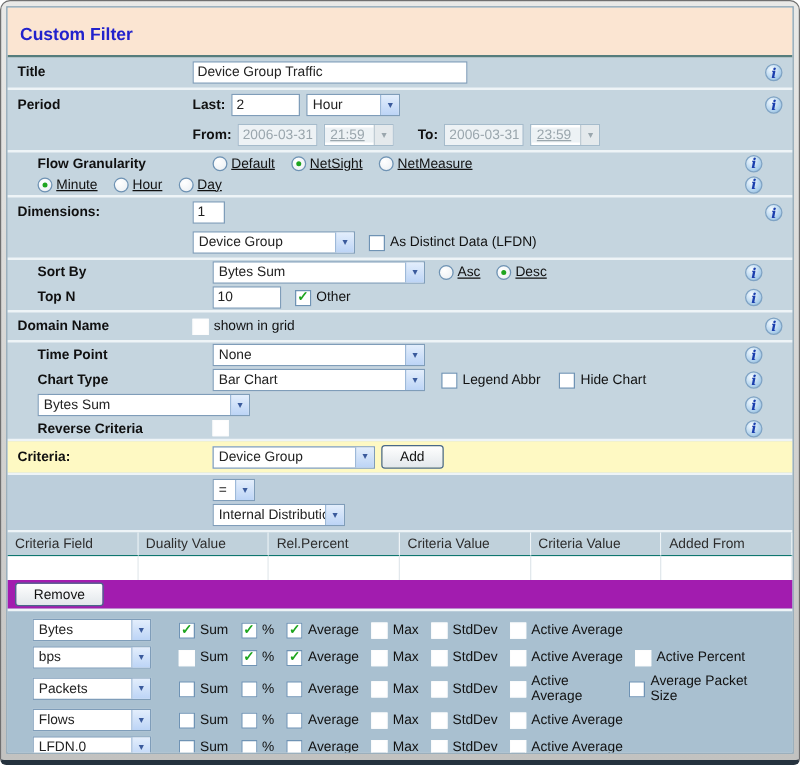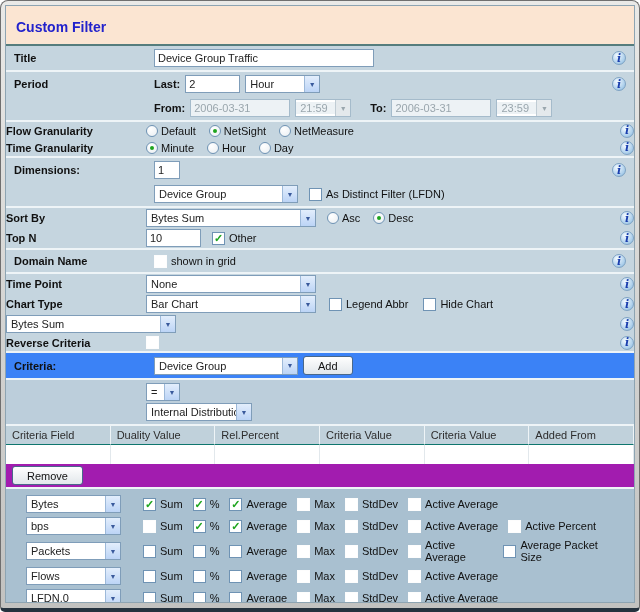--- a/index.html
+++ b/index.html
@@ -10,58 +10,58 @@
     background:linear-gradient(#e9e9e7,#c2c2c0);
     padding:4px 4px 5px 4px;
     border-bottom:4px solid #25323e;
   }
   .inner{width:100%;height:100%;background:#c5d5df;border:1px solid #8da4b2;overflow:hidden;}
   .hdr{background:#fbe5d2;padding:13px 10px 9px 10px;border-bottom:2px solid #557d7d;}
   .hdr-title{color:#2222cc;font-weight:bold;font-size:14px;}
   .form{background:#c5d5df;}
   .sep{height:2px;background:#eef4f7;}
   .row{display:flex;align-items:center;padding:3px 8px;position:relative;min-height:22px;}
-  .row.tight{min-height:17px;padding:1px 0;}
+  .row.tight{min-height:17px;padding:1px 24px;}
   .lbl{width:140px;flex-shrink:0;font-weight:bold;color:#101010;}
   .ctrl{display:flex;align-items:center;gap:5px;flex:1;}
   .info{margin-left:auto;width:14px;height:14px;border-radius:50%;flex-shrink:0;
     background:radial-gradient(circle at 35% 30%,#f2f9ff,#a9cdea 70%,#6fa3cc);
     border:1px solid #7fa3c4;display:flex;align-items:center;justify-content:center;
     font-family:"DejaVu Serif",serif;font-style:italic;font-weight:bold;font-size:11px;color:#1b3fae;}
   input.txt{height:18px;border:1px solid #7f9db9;background:#fff;font-family:"Liberation Sans",sans-serif;font-size:11px;padding:0 3px;color:#222;}
   input.txt.dis{background:#edf2f5;color:#9aa6ad;border-color:#a5bbcb;}
   .select{display:inline-flex;align-items:center;height:18px;background:#fff;border:1px solid #7f9db9;flex-shrink:0;}
   .sel-text{flex:1;padding:0 4px;white-space:nowrap;overflow:hidden;color:#222;}
   .sel-arrow{width:15px;height:100%;display:flex;align-items:center;justify-content:center;
     background:linear-gradient(#e3eefc,#bcd4f6);border-left:1px solid #9db9d9;color:#3a5a9c;font-size:7px;}
   .select.dis{border-color:#a5bbcb;}
-  .select.dis .sel-text{color:#9aa6ad;background:#edf2f5;}
+  .select.dis .sel-text{color:#9aa6ad;background:#edf2f5;text-decoration:underline;}
   .select.dis .sel-arrow{background:#e4e9ec;color:#9aa6ad;border-left-color:#c0ccd4;}
   .cb{width:13px;height:13px;background:#fff;border:1px solid #6f93b4;flex-shrink:0;
     display:inline-flex;align-items:center;justify-content:center;font-size:11px;line-height:11px;font-weight:bold;color:#1fa51f;}
   .cb[data-state="flat"]{border-color:#fdfdfd;}
   .cb[data-state="checked"]::before{content:"✓";}
   .ci{display:inline-flex;align-items:center;gap:4px;margin-right:10px;cursor:default;}
   .radio{width:12px;height:12px;border-radius:50%;border:1px solid #6f93b4;background:radial-gradient(circle at 35% 30%,#ffffff,#e9eef2);position:relative;flex-shrink:0;}
   .radio[data-state="on"]::after{content:"";position:absolute;inset:3px;border-radius:50%;background:#1fa51f;}
-  .ri{display:inline-flex;align-items:center;gap:3px;margin-right:8px;}
+  .ri{display:inline-flex;align-items:center;gap:3px;margin-right:8px;text-decoration:underline;}
   .btn{height:19px;padding:0 14px;font-family:"Liberation Sans",sans-serif;font-size:11px;color:#111;
     background:linear-gradient(#fefefe,#e2e7eb);border:1px solid #49688a;border-radius:3px;}
-  .band-criteria{background:#3b82f6;}
+  .band-criteria{background:#fef9c3;gap:16px;}
   .band-op{background:#bccedb;padding:2px 0;}
   .ctable{display:grid;grid-template-columns:repeat(6,1fr);border-top:2px solid #eef4f7;}
   .th{background:#c0d1db;padding:3px 6px;border-right:1px solid #eef4f7;border-bottom:1px solid #0f766e;color:#2d2d2d;white-space:nowrap;overflow:hidden;}
   .td{background:#fff;height:19px;border-right:1px solid #e2e8ec;}
   .remove-row{background:#a21caf;padding:2px 6px;}
   .metrics{background:#a9c0d0;border-top:2px solid #eef4f7;padding:4px 0 6px 0;}
   .mrow{display:flex;align-items:center;padding:2px 8px 2px 20px;}
   .mrow .select{width:95px;margin-right:22px;}
   .sp140{width:140px;flex-shrink:0;}
-  .w220{width:220px;} .w55{width:55px;} .w75{width:75px;} .w84{width:100px;} .w56{width:56px;}
-  .w170{width:170px;} .w130{width:144px;} .w125{width:106px;} .w34{width:34px;} .w26{width:26px;}
+  .w220{width:220px;} .w55{width:55px;} .w75{width:75px;} .w84{width:64px;} .w56{width:56px;}
+  .w170{width:170px;} .w130{width:130px;} .w125{width:106px;} .w34{width:34px;} .w26{width:26px;}
   .blbl{font-weight:bold;}
 </style>
 </head>
 <body>
 
 <div class="window">
 <div class="inner">
 
   <div class="hdr">
     <span class="hdr-title">Custom Filter</span>
@@ -123,21 +123,20 @@
               <span>NetSight</span>
             </span>
         <span class="ri">
               <span class="radio" data-state="off"></span>
               <span>NetMeasure</span>
             </span>
       </div>
       <span class="info">i</span>
     </div>
     <div class="row tight">
-      <span class="lbl">Time Granularity</span>
       <div class="ctrl">
         <span class="ri">
               <span class="radio" data-state="on"></span>
               <span>Minute</span>
             </span>
         <span class="ri">
               <span class="radio" data-state="off"></span>
               <span>Hour</span>
             </span>
         <span class="ri">
@@ -159,21 +158,21 @@
       </div>
       <div class="row">
         <span class="sp140"></span>
         <div class="ctrl">
           <span class="select w130">
                 <span class="sel-text">Device Group</span>
                 <span class="sel-arrow">▼</span>
               </span>
           <span class="ci" style="margin-left:6px">
                 <span class="cb" data-state="unchecked"></span>
-                <span>As Distinct Filter (LFDN)</span>
+                <span>As Distinct Data (LFDN)</span>
               </span>
         </div>
       </div>
     </div>
     <div class="sep"></div>
 
     <div class="row tight">
       <span class="lbl">Sort By</span>
       <div class="ctrl">
         <span class="select w170">

